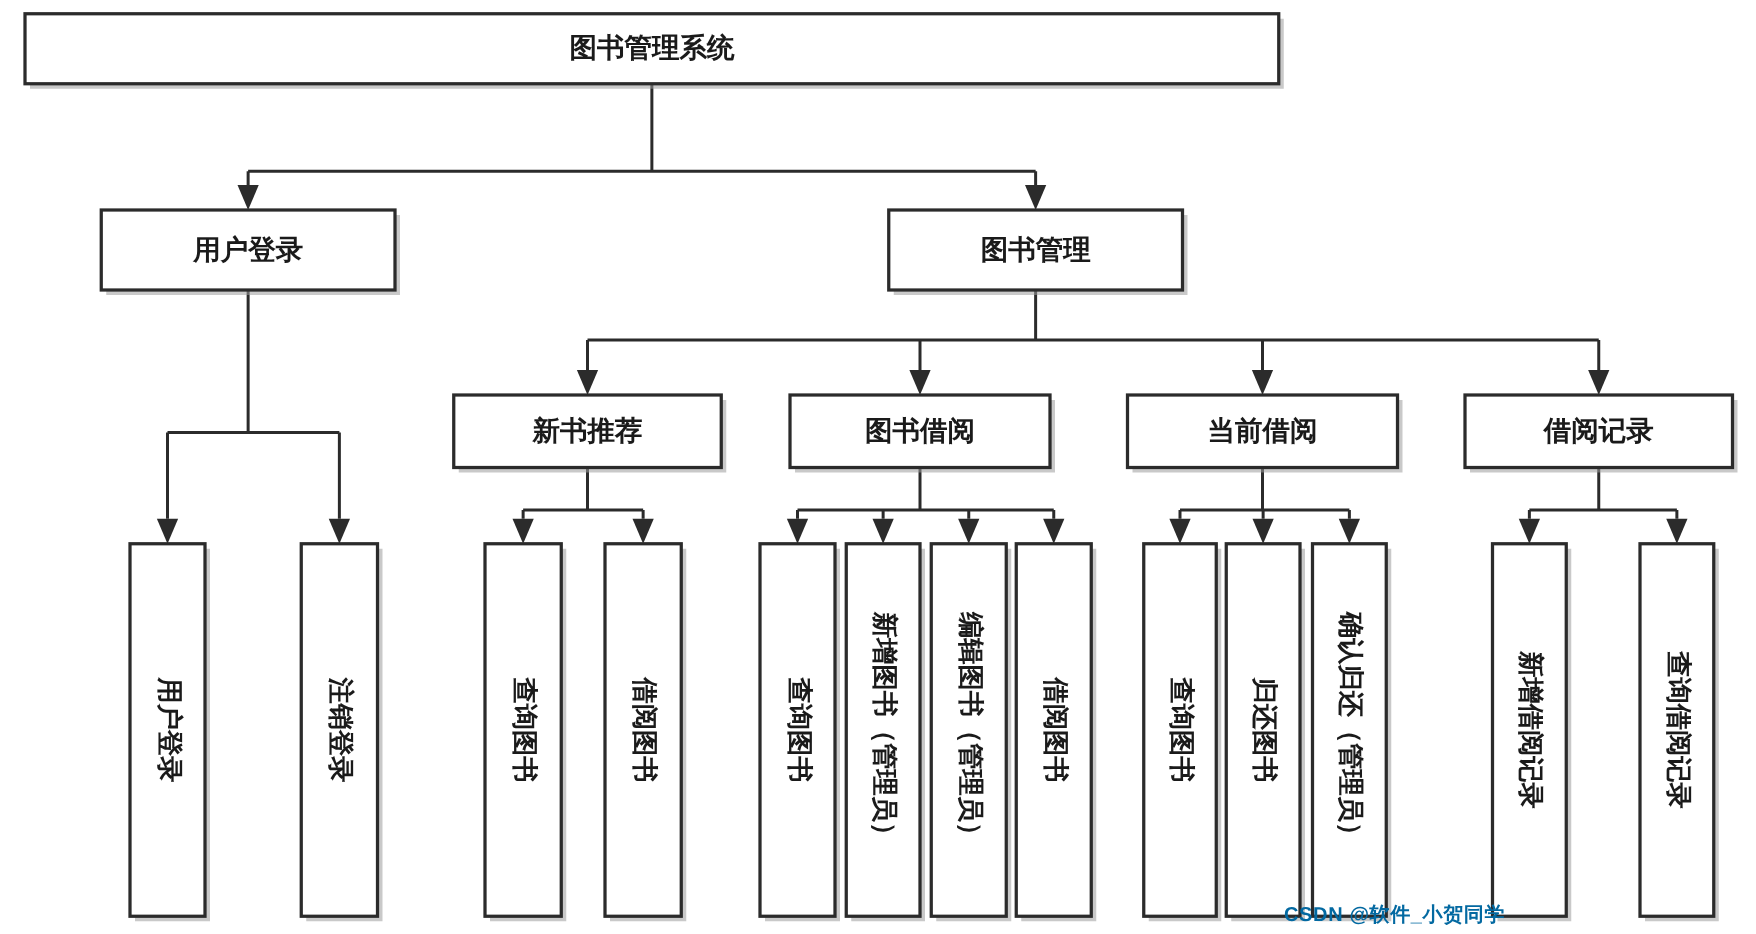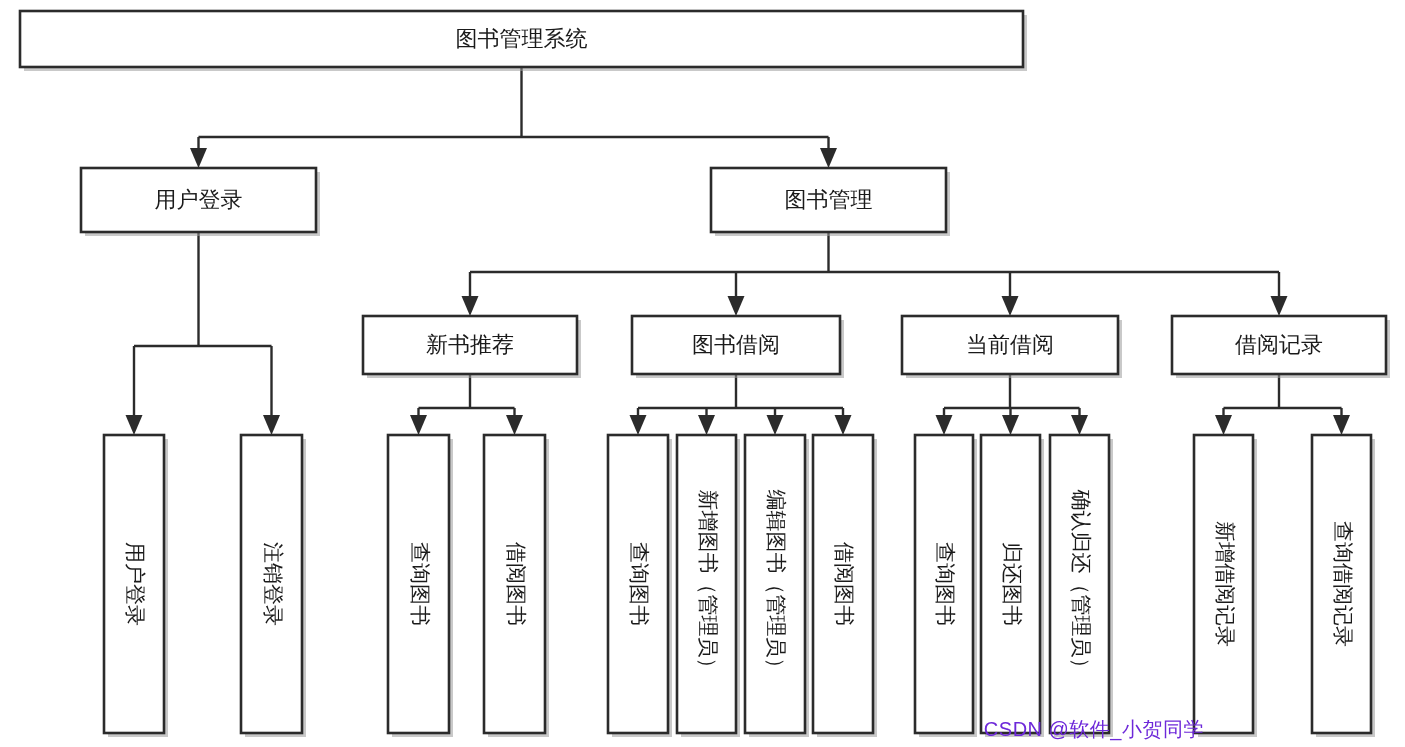--- a/index.html
+++ b/index.html
@@ -11,20 +11,21 @@
     width: 1405px;
     height: 747px;
     font-family: "Liberation Sans", "DejaVu Sans", sans-serif;
     overflow: hidden;
   }
   #diagram-root {
     position: relative;
     width: 1214px;
     height: 747px;
     background: #ffffff;
+    font-weight: bold;
   }
   svg.canvas {
     position: absolute;
     left: 0;
     top: 0;
     width: 1405px;
     height: 747px;
   }
   .node-box {
     fill: #ffffff;
@@ -54,22 +55,22 @@
     font-size: 22px;
   }
   .label-v {
     font-size: 21px;
   }
   .watermark {
     position: absolute;
     right: 10px;
     bottom: 4px;
     font-family: "Liberation Sans", "DejaVu Sans", sans-serif;
-    font-size: 20px;
-    color: #6d28d9;
+    font-size: 16px;
+    color: #0369a1;
     letter-spacing: 0.5px;
     white-space: nowrap;
     user-select: none;
   }
 </style>
 </head>
 <body>
 
 <div id="diagram-root">
 

